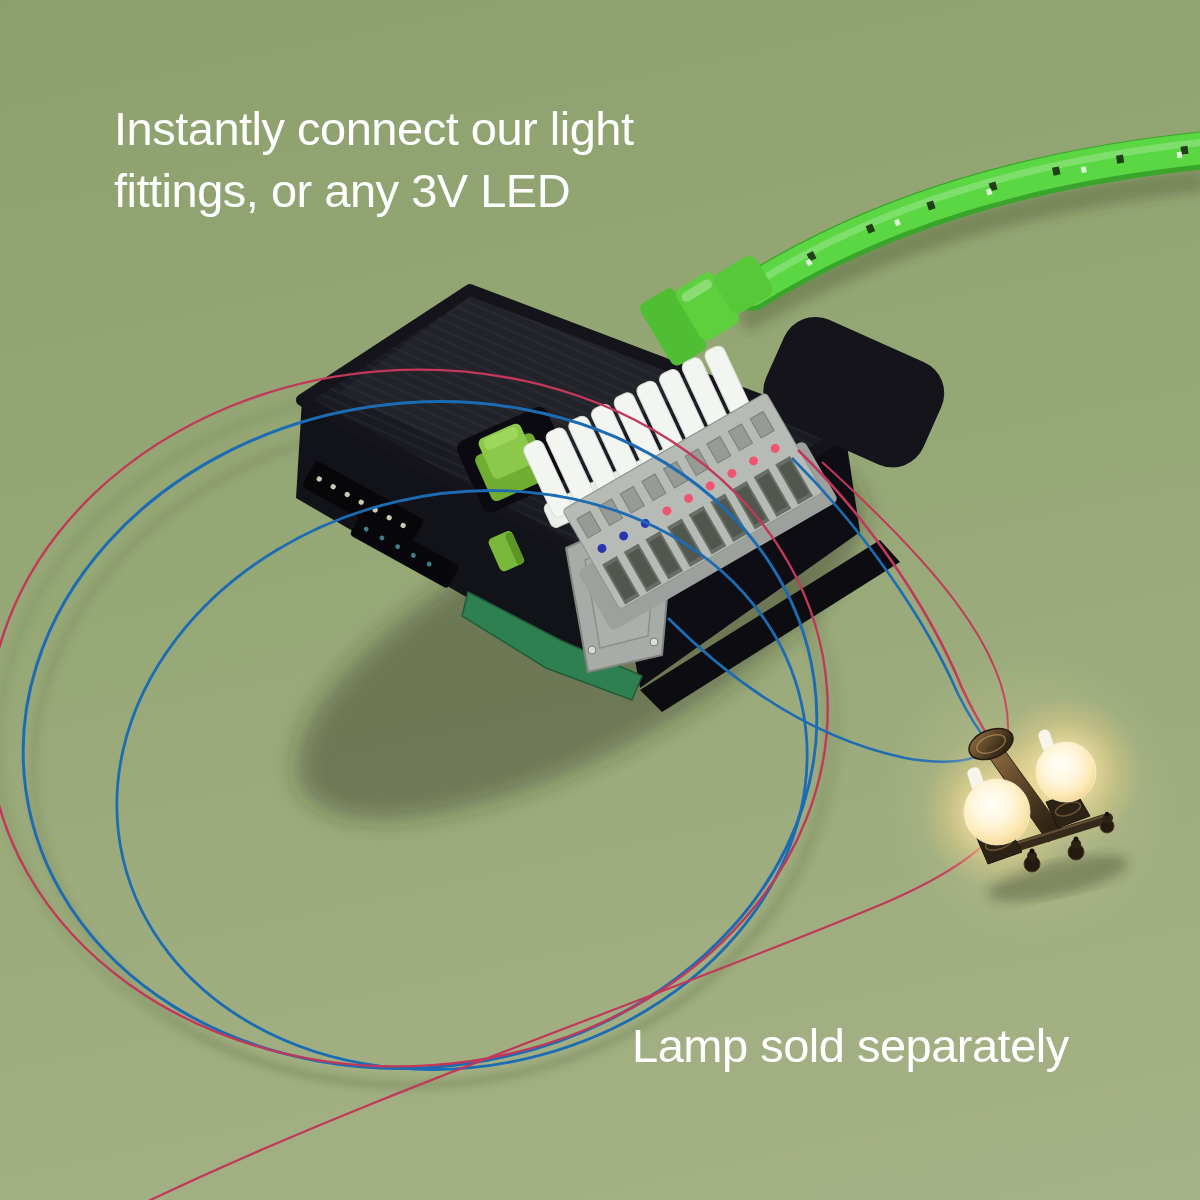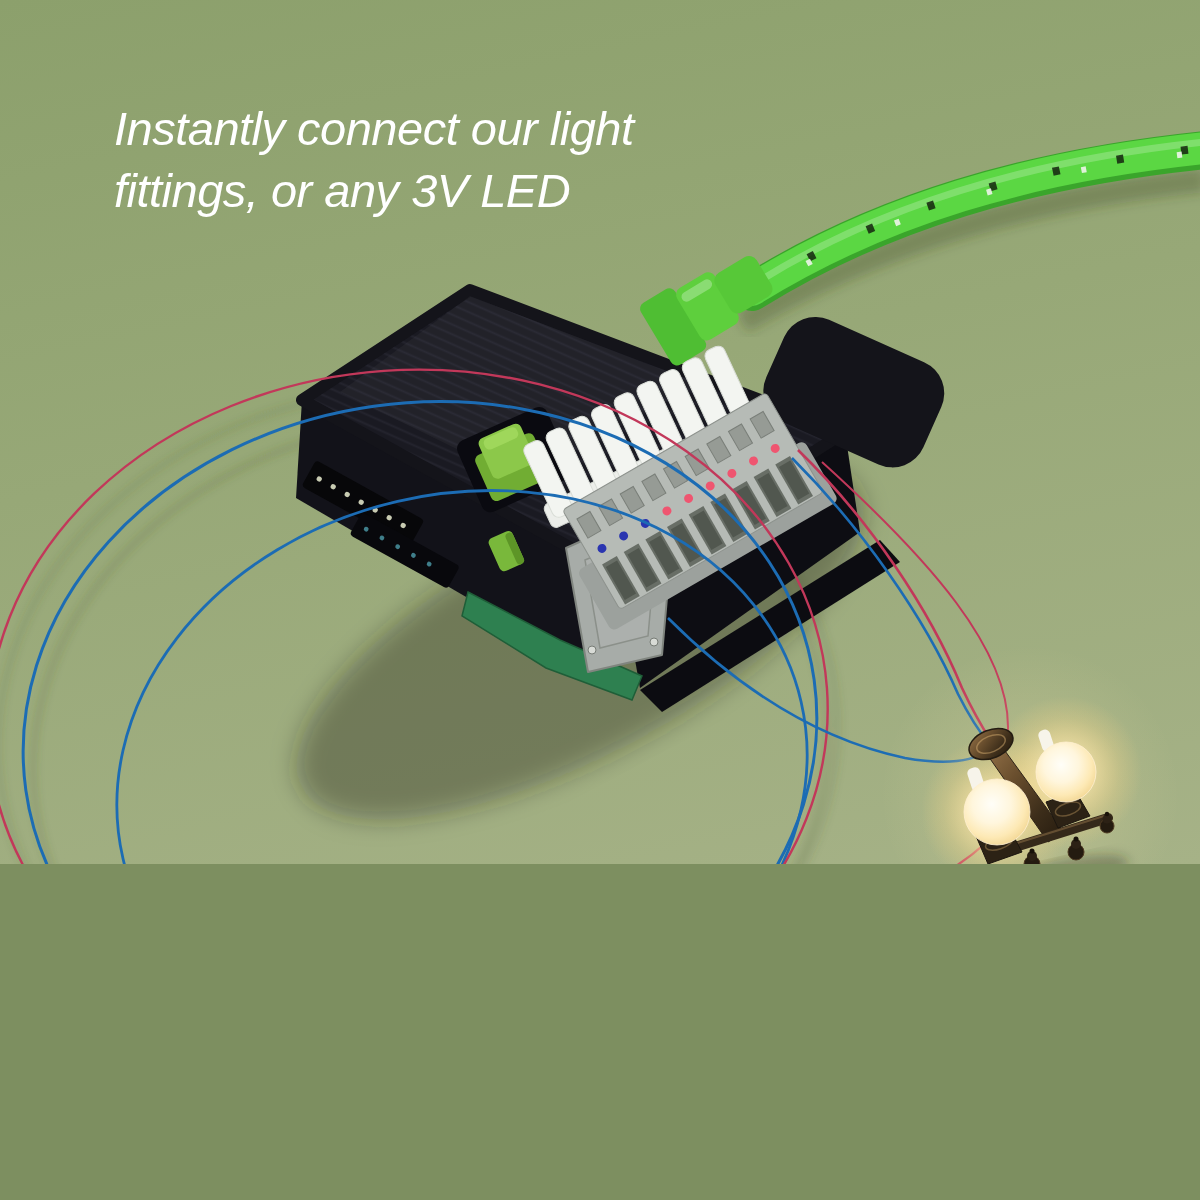--- a/index.html
+++ b/index.html
@@ -1,20 +1,19 @@
 <!DOCTYPE html>
 <html style="--background-top: #8CA06C; --background-mid: #97A877; --background-bottom: #A6B287; --text-color: #FFFFFF; --cable-green: #5BD743; --cable-green-dark: #3AA52B; --boot-green: #5ECF3D; --button-green: #8CC84A; --wire-red: #C2385A; --wire-blue: #1C6CB4; --device-black: #1A1A22; --terminal-gray: #B6BBB6; --lever-white: #F3F5F1; --polarity-blue: #2A35B0; --polarity-red: #EF5570; --lamp-bronze: #6A4F2E; --bulb-warm: #FFF6DD;"><head>
 <meta charset="utf-8">
 <style>
   html,body{margin:0;padding:0;background:#7d8f60;}
   .stage{
-    position:relative;width:1200px;height:864px;overflow:hidden;
+    position:relative;width:1200px;height:1200px;overflow:hidden;
     background:linear-gradient(168deg,var(--background-top,#8CA06C) 0%,var(--background-mid,#97A877) 45%,var(--background-bottom,#A6B287) 100%);
     font-family:"Liberation Sans", sans-serif;
-    font-style:italic;
   }
   .stage svg{position:absolute;inset:0;}
   .overlay-text{
     position:absolute;color:var(--text-color,#fff);
     font-family:"Liberation Sans", sans-serif;
     font-weight:400;letter-spacing:-0.5px;
   }
   .headline{left:114px;top:98px;width:640px;font-size:47px;line-height:1.32;}
   .caption{left:632px;top:1018px;width:520px;font-size:47px;line-height:1.2;}
 </style>
@@ -248,14 +247,15 @@
           <circle cx="1107" cy="814" r="2.2" fill="#181109"></circle>
     </g>
     <rect x="0" y="0" width="13" height="24" rx="5" transform="translate(966,770) rotate(-18)" fill="#f7f4ea"></rect>
     <rect x="0" y="0" width="12" height="22" rx="5" transform="translate(1037,732) rotate(-18)" fill="#f7f4ea"></rect>
     <circle cx="997" cy="812" r="33" fill="url(#bulbCore)" stroke="rgba(255,240,210,0.8)" stroke-width="1"></circle>
     <circle cx="1066" cy="772" r="30" fill="url(#bulbCore)" stroke="rgba(255,240,210,0.8)" stroke-width="1"></circle>
   </g>
 </svg>
 
 <div class="overlay-text headline">Instantly connect our light fittings, or any 3V LED</div>
+<div class="overlay-text caption">Lamp sold separately</div>
 
 </div>
 
 </body></html>

